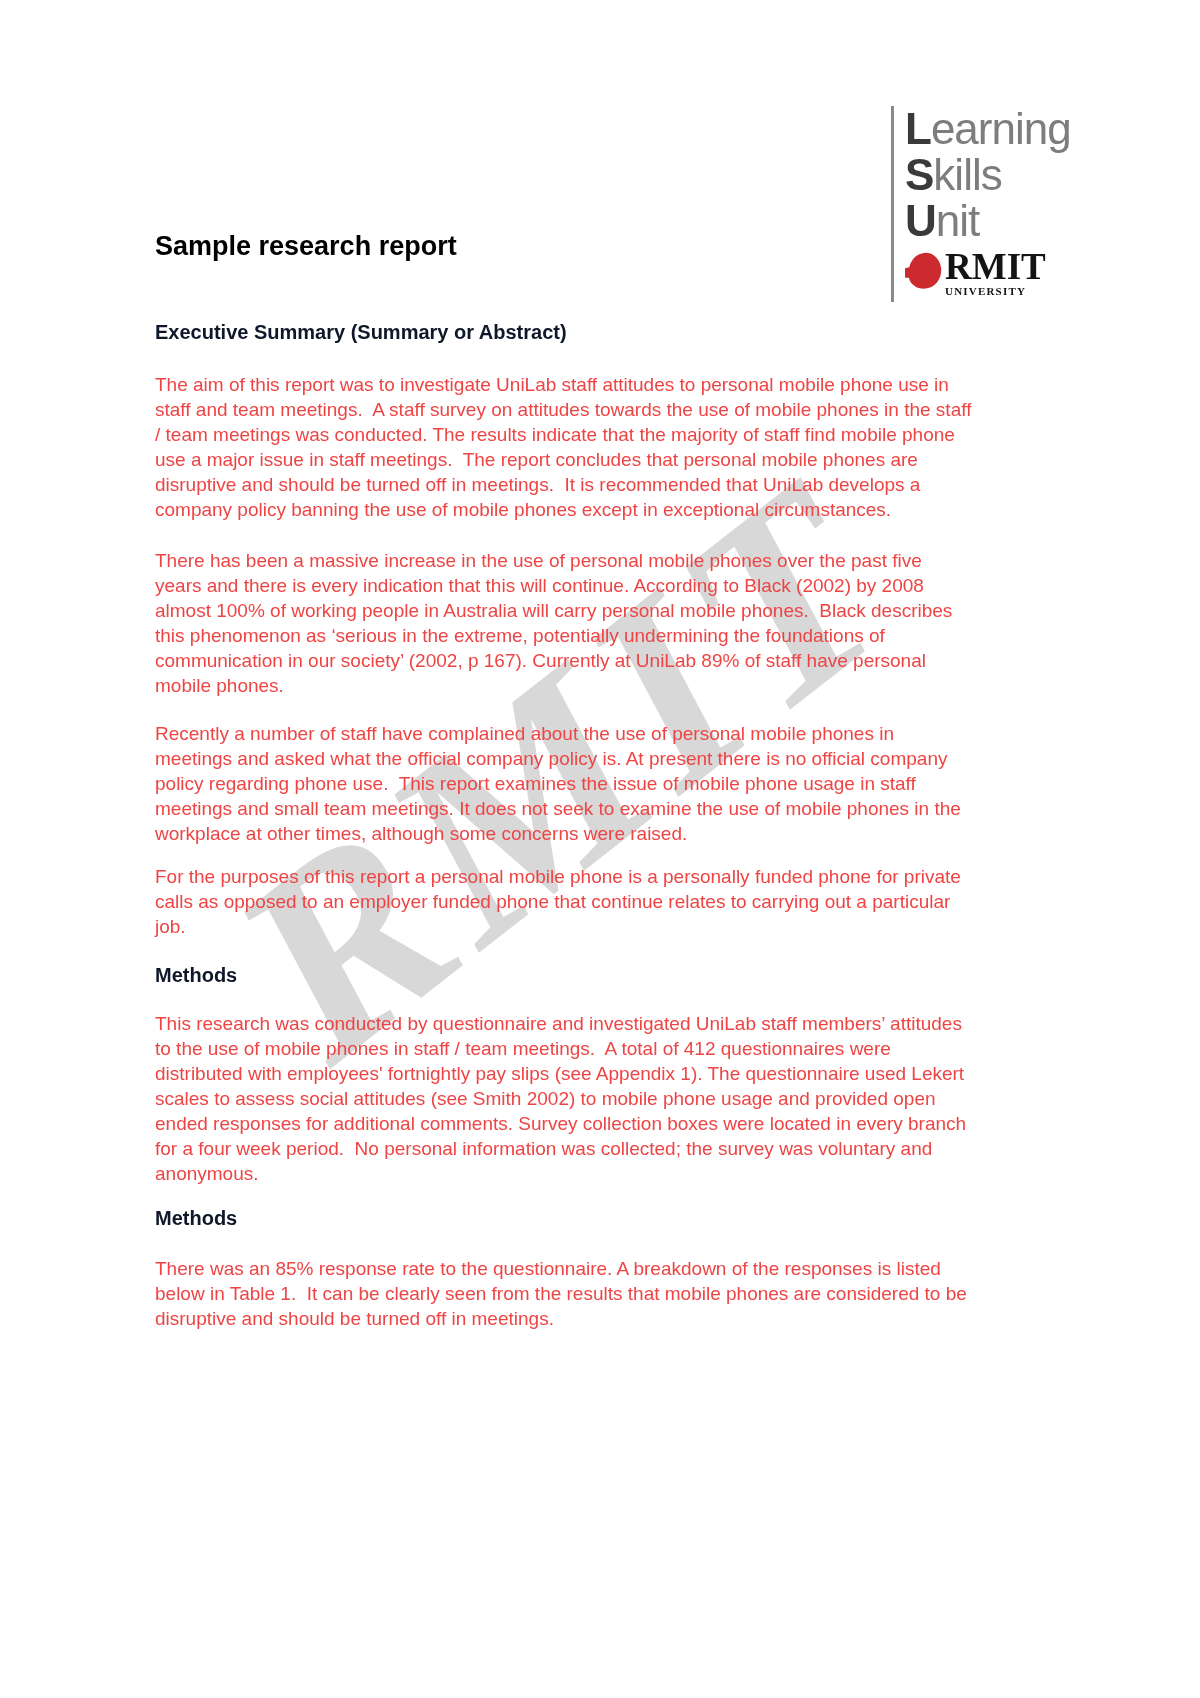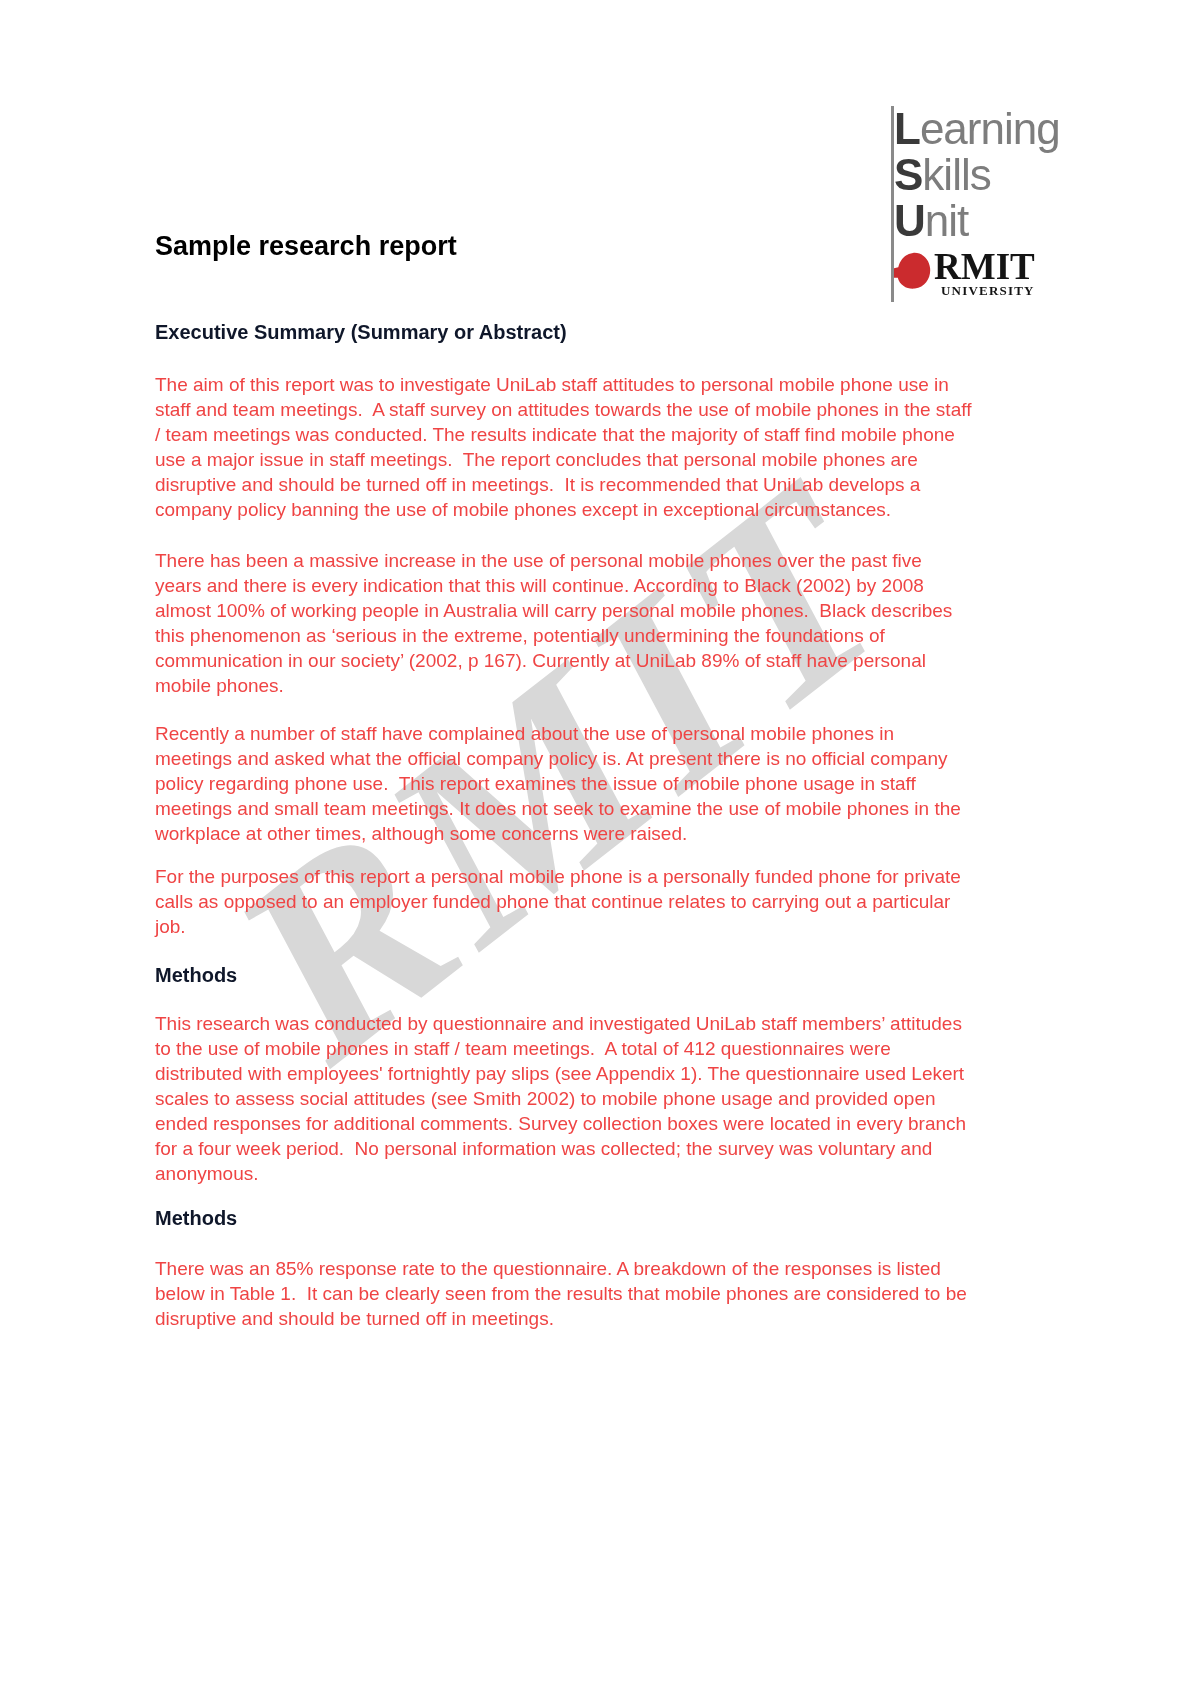--- a/index.html
+++ b/index.html
@@ -38,21 +38,21 @@
     white-space: nowrap;
   }
 
   
   .logo {
     position: absolute;
     left: 891px;
     top: 106px;
     z-index: 2;
     border-left: 3px solid #8a8a8a;
-    padding-left: 0;
+    padding-left: 11px;
     padding-bottom: 4px;
   }
   .logo-line {
     font-size: 44px;
     line-height: 46px;
     color: #7d7d7d;
     letter-spacing: -1px;
   }
   .logo-line b {
     color: #3a3a3a;
@@ -69,25 +69,24 @@
     font-family: "Liberation Serif", serif;
     font-weight: bold;
     font-size: 37px;
     line-height: 34px;
     color: #141414;
     letter-spacing: 0px;
   }
   .rmit-sub {
     font-family: "Liberation Serif", serif;
     font-weight: bold;
-    font-size: 13px;
+    font-size: 11px;
     line-height: 14px;
     letter-spacing: 1.2px;
     color: #141414;
-    margin-left: 7px;
   }
 
   
   .content {
     position: absolute;
     left: 155px;
     top: 0;
     width: 818px;
     z-index: 1;
   }

